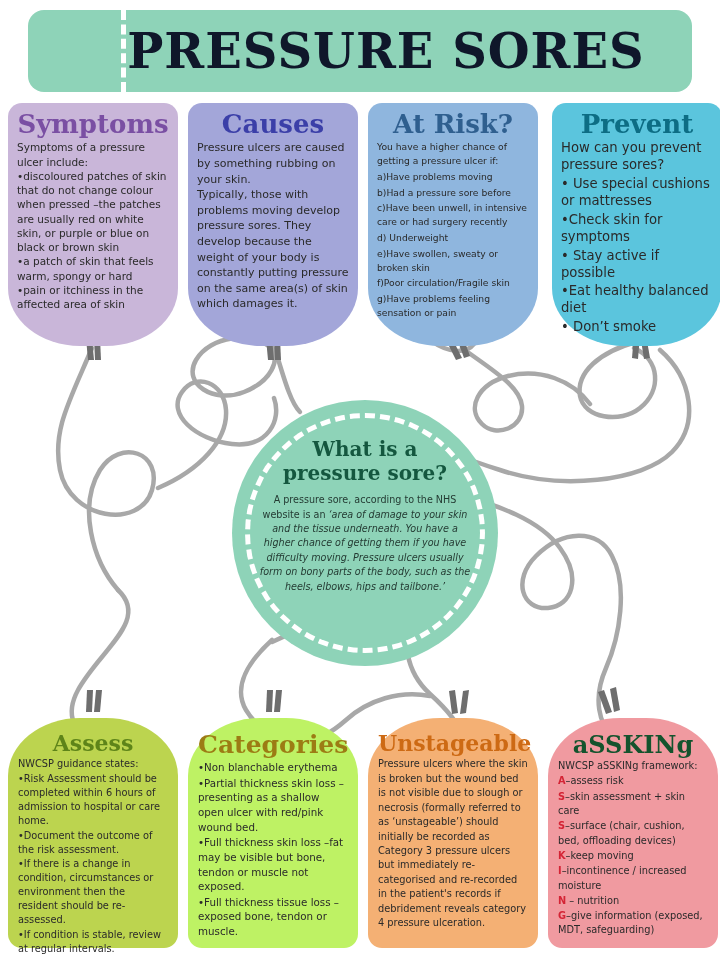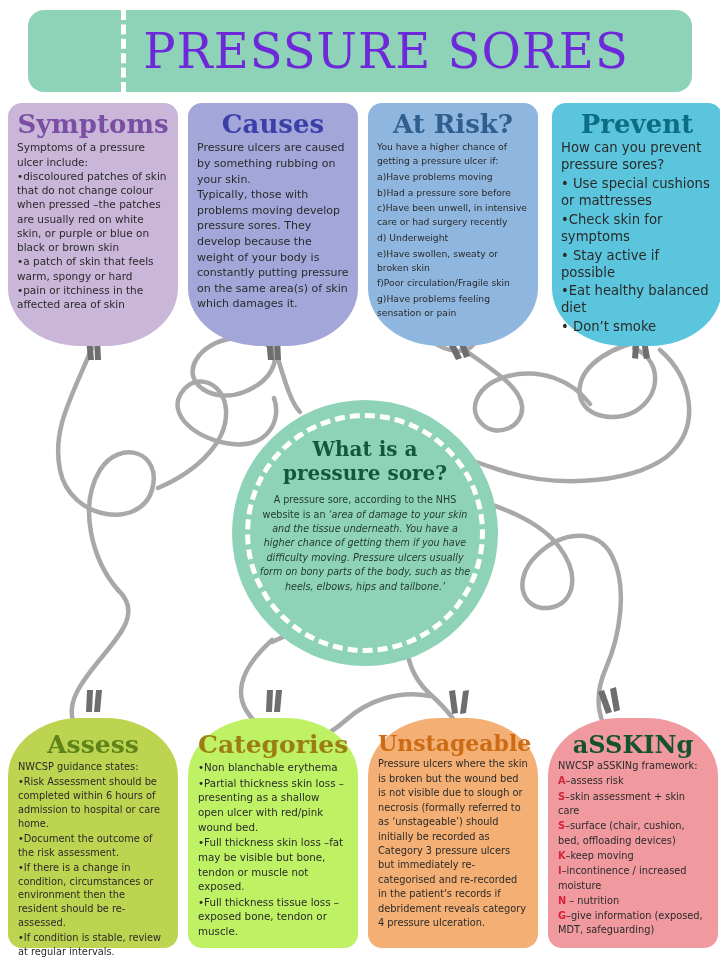--- a/index.html
+++ b/index.html
@@ -10,21 +10,21 @@
   #poster{position:absolute;left:0;top:0;width:720px;height:960px;}
 
   
   .header{
     position:absolute;left:28px;top:10px;width:664px;height:82px;
     background:#8ed3b8;border-radius:16px;
     display:flex;align-items:center;justify-content:center;
   }
   .header .title{
     font-family:"DejaVu Serif", serif;
-    font-weight:normal;color:#6d28d9;font-size:48px;letter-spacing:1px;
+    font-weight:bold;color:#0f172a;font-size:48px;letter-spacing:1px;
     padding-left:52px;line-height:1;white-space:nowrap;
   }
   .header .dash{
     position:absolute;left:93px;top:0px;width:0;height:82px;
     border-left:5px dashed #ffffff;
   }
 
   
   .wires{position:absolute;left:0;top:0;width:720px;height:960px;pointer-events:none;}
 
@@ -91,21 +91,21 @@
     top:718px;height:230px;width:170px;
     border-radius:72px 72px 14px 14px / 58px 58px 14px 14px;
     padding:14px 10px 8px 10px;
   }
   .b1{left:8px;}
   .b2{left:188px;}
   .b3{left:368px;}
   .b4{left:548px;}
 
   .assess{background:#bcd44f;}
-  .assess h2{color:#5e8419;font-size:25px;}
+  .assess h2{color:#5e8419;font-size:22px;}
   .categories{background:#bef264;}
   .categories h2{color:#9c7c14;font-size:25px;}
   .unstageable{background:#f4b074;}
   .unstageable h2{color:#cd6a14;font-size:22px;}
   .assking{background:#f09aa0;}
   .assking h2{color:#14532d;font-size:24px;}
 
   .assess .body{font-size:9.8px;line-height:1.42;}
   .categories .body{font-size:10.3px;line-height:1.42;}
   .unstageable .body{font-size:9.8px;line-height:1.48;}

